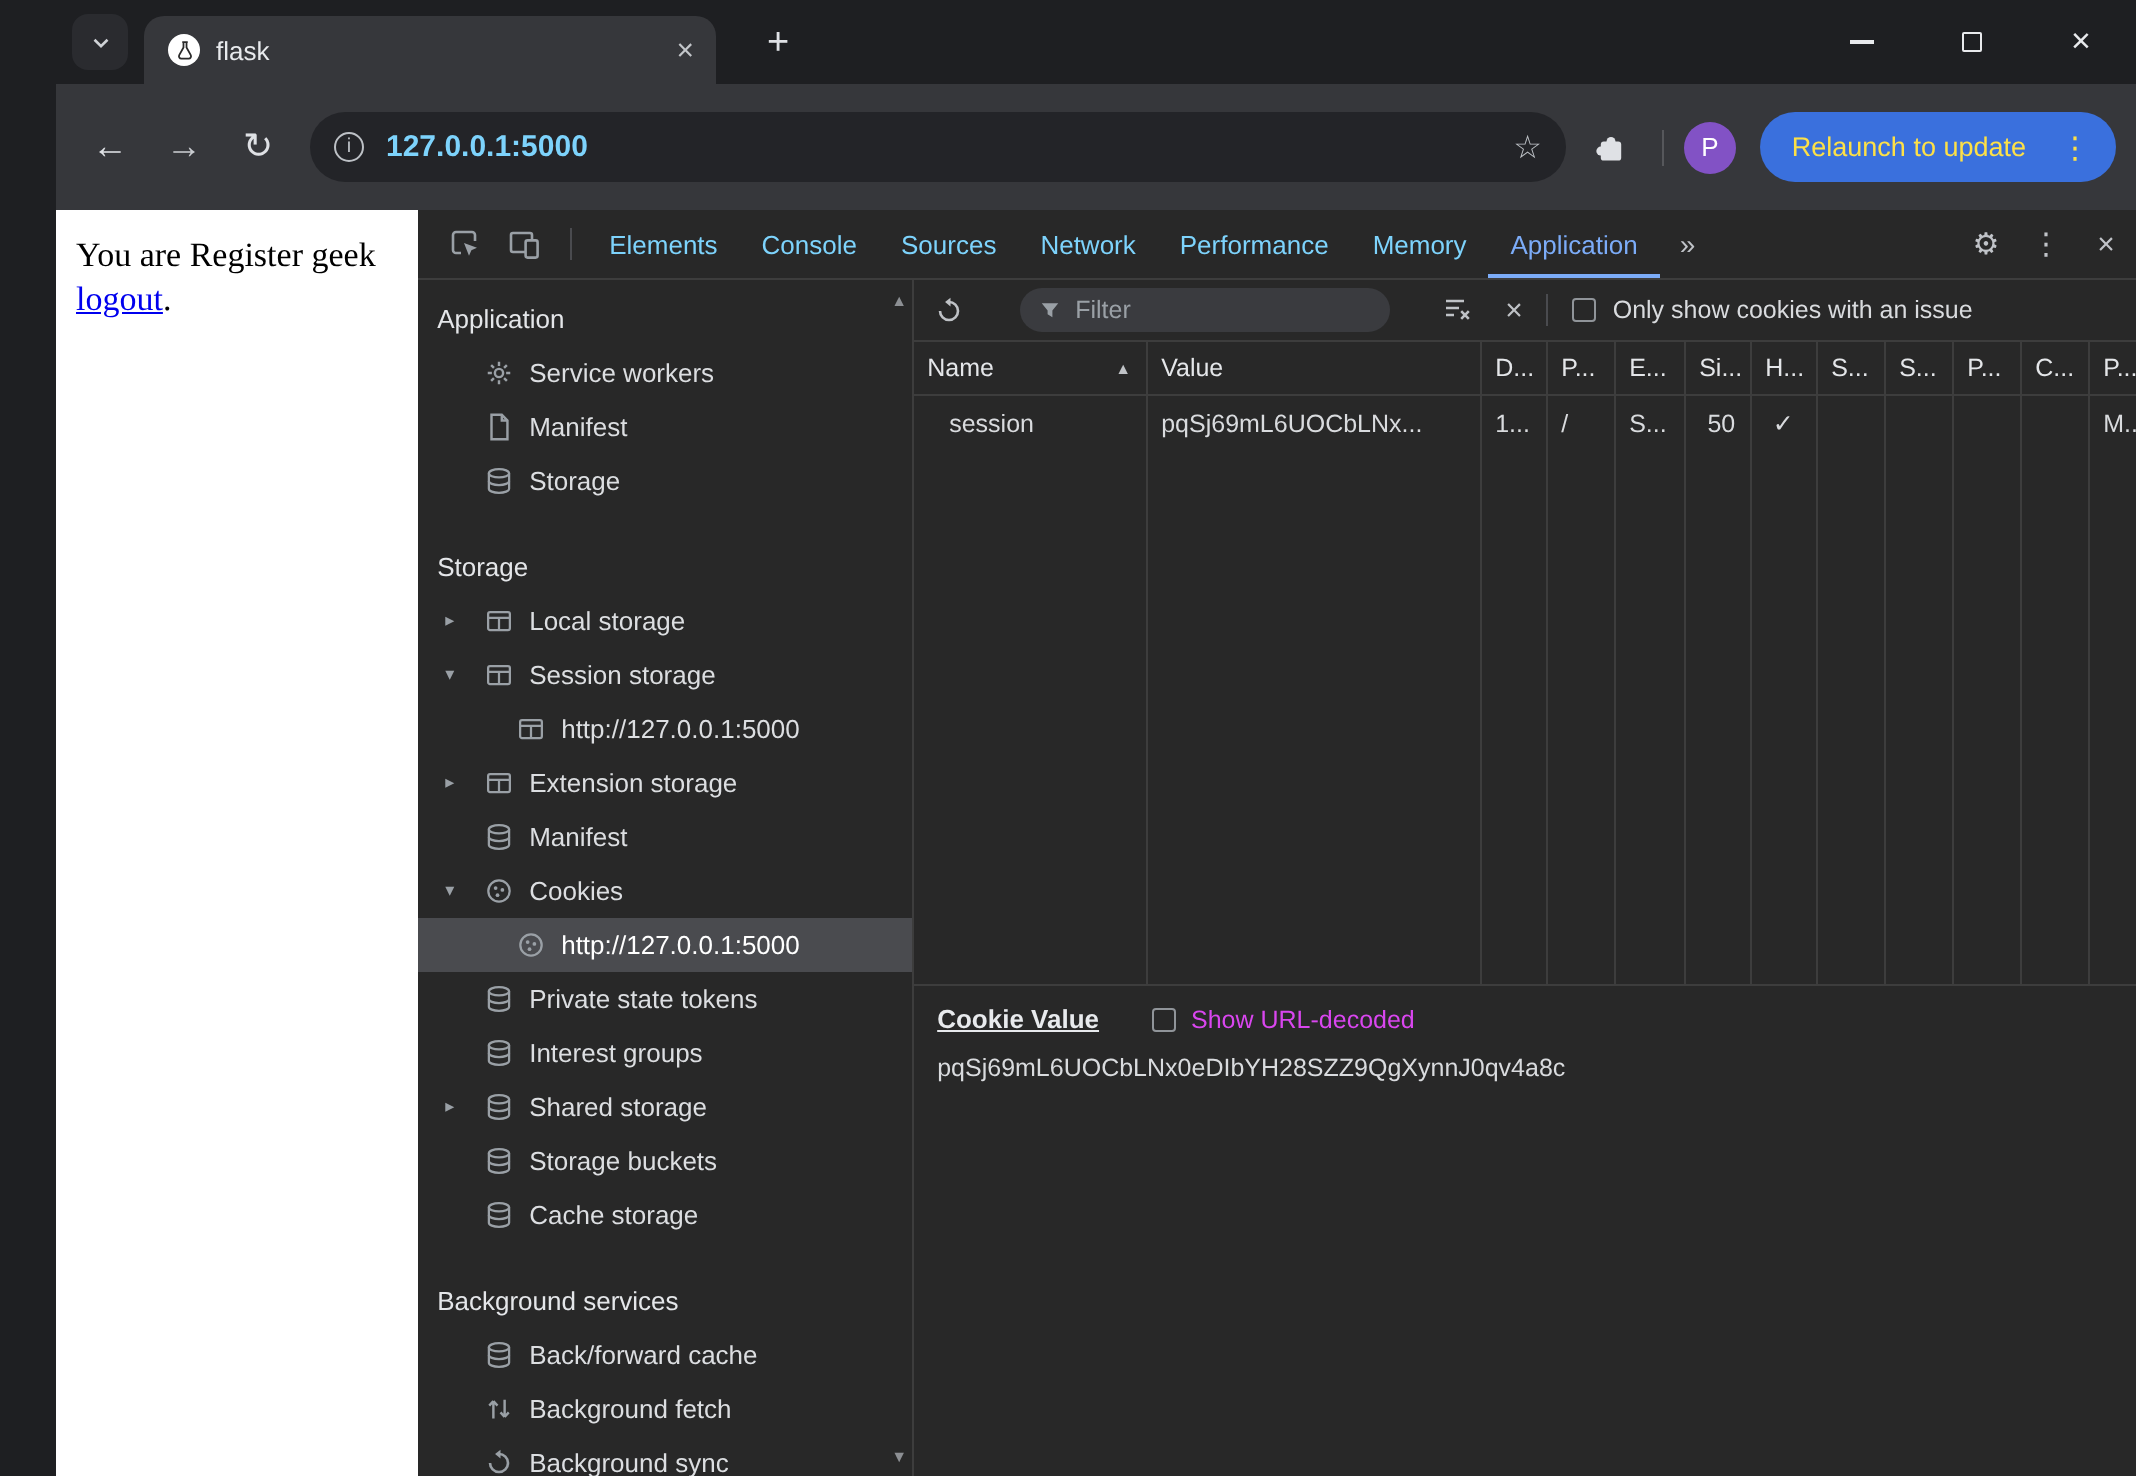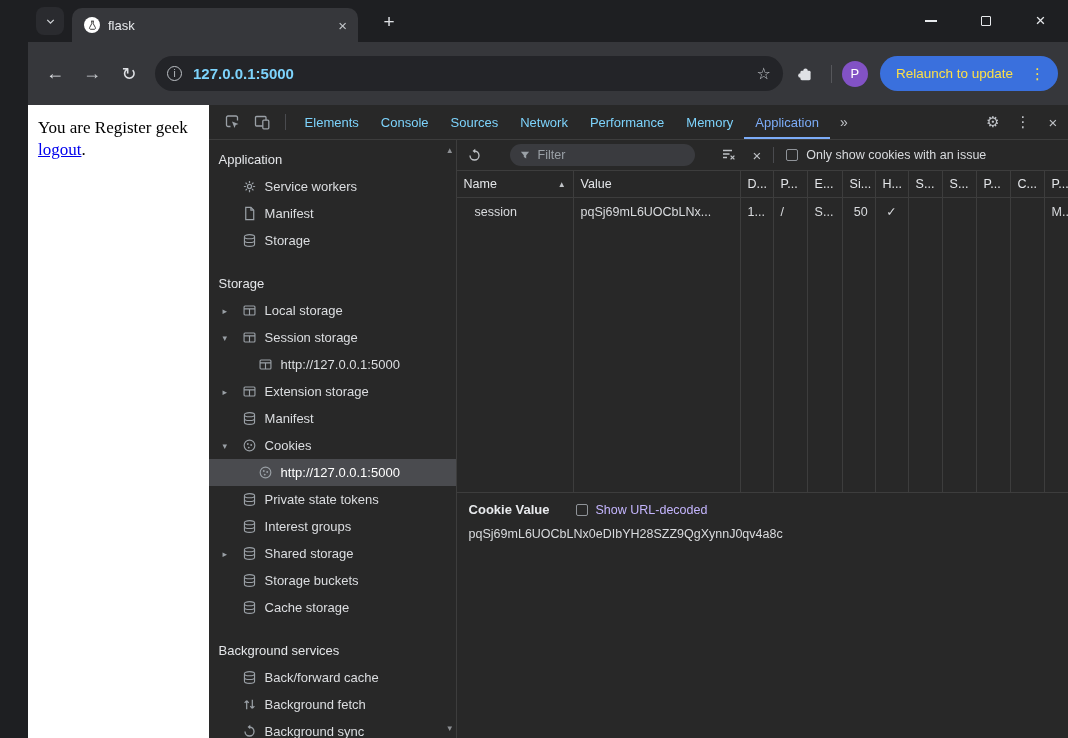--- a/index.html
+++ b/index.html
@@ -110,22 +110,22 @@
         color:#d9dbde; white-space:nowrap; overflow:hidden; }
   .td.first { padding-left:18px; }
   .td.center { justify-content:center; }
   .td.right { justify-content:flex-end; }
   .fill { border-right:1px solid #3d3d3d; }
   .nr { border-right:none; }
 
   
   .ck-preview { padding:9px 12px 0 12px; font-size:12.5px; }
   .pv-head { display:flex; align-items:center; }
-  .pv-title { font-weight:bold; font-size:13px; color:#e8eaed; margin-right:26px; }
-  .pv-dec { color:#c4b5fd; margin-left:8px; }
+  .pv-title { font-weight:bold; font-size:13px; color:#e8eaed; margin-right:26px;text-decoration:underline; }
+  .pv-dec { color:#d946ef; margin-left:8px; }
   .pv-value { margin-top:10px; color:#d9dbde; white-space:nowrap; overflow:hidden; }
 </style>
 </head>
 <body>
 
 <svg width="0" height="0" style="position:absolute">
   <defs>
     <symbol id="i-doc" viewBox="0 0 16 16">
         <path d="M4 1.5 H9.5 L12.5 4.5 V14.5 H4 Z" fill="none" stroke="currentColor" stroke-width="1.3"></path>
         <path d="M9.5 1.5 V4.5 H12.5" fill="none" stroke="currentColor" stroke-width="1.3"></path>

